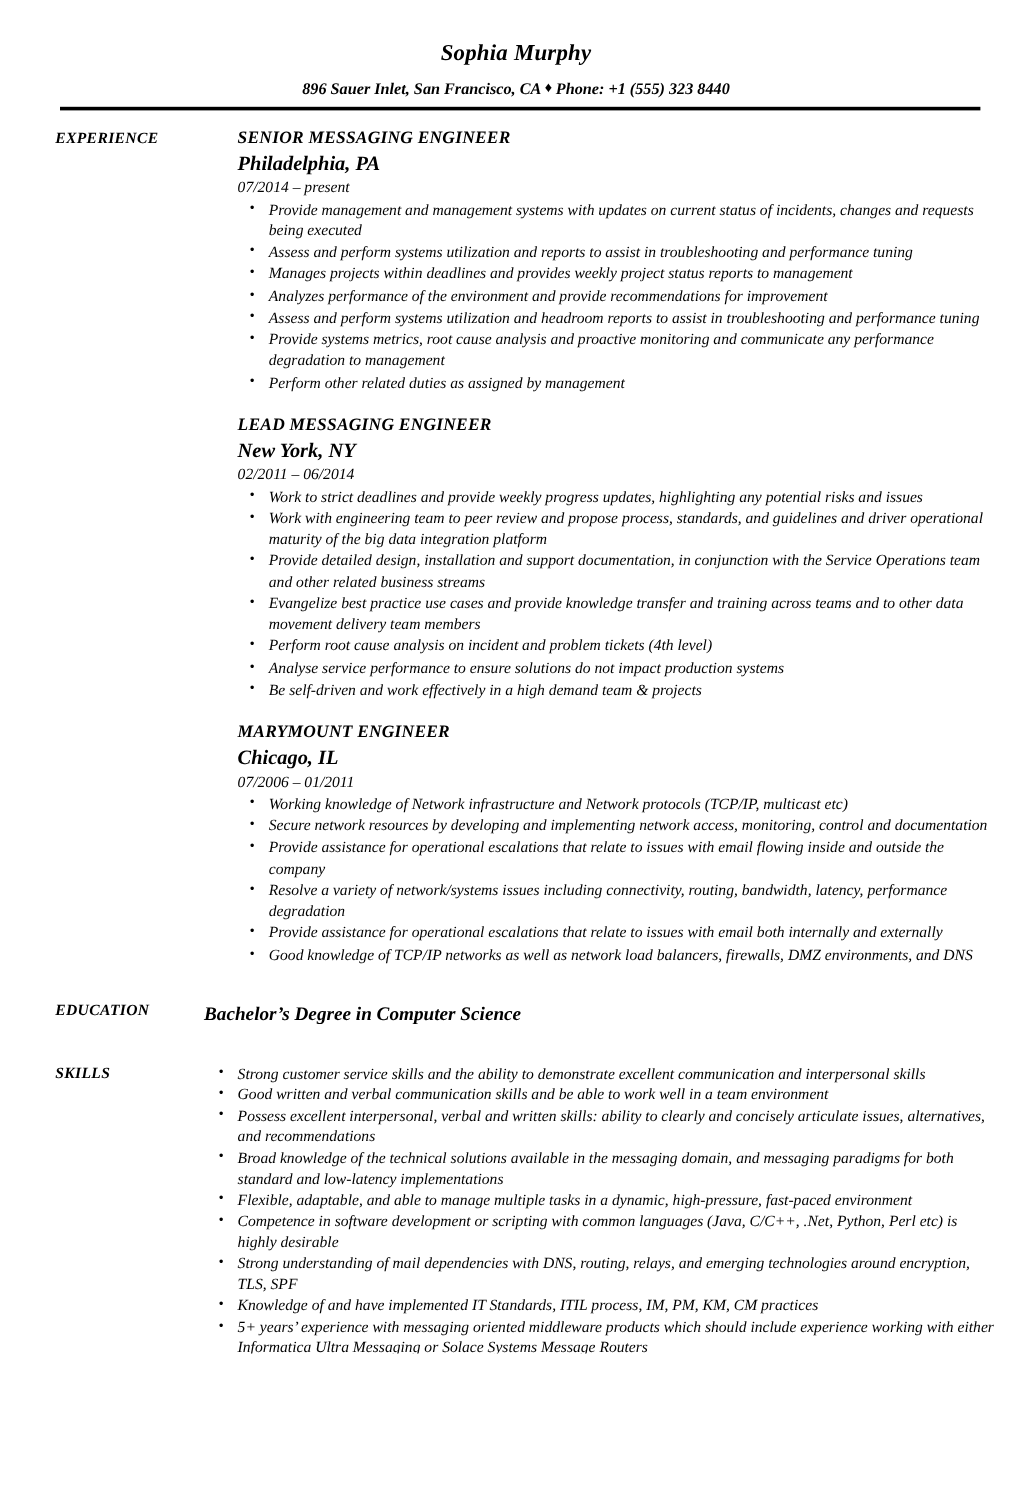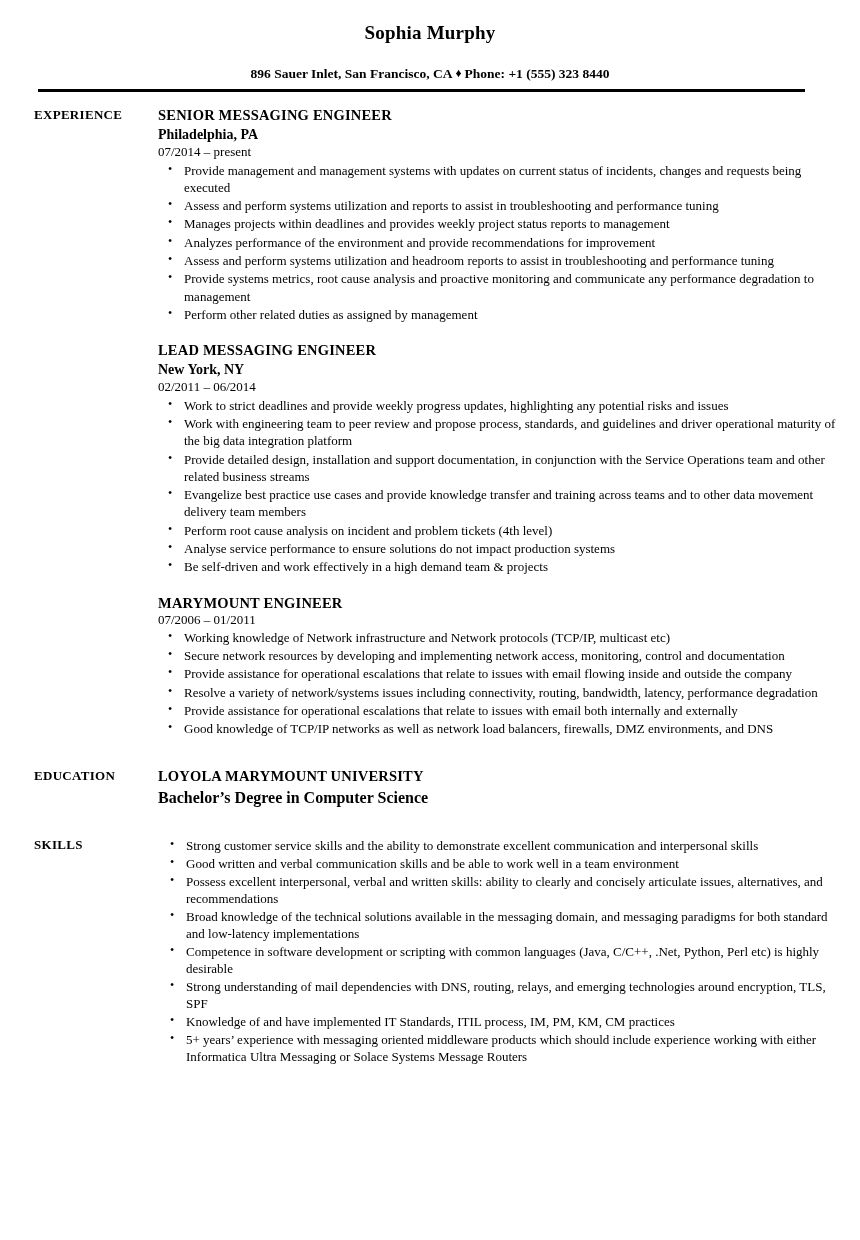--- a/index.html
+++ b/index.html
@@ -13,40 +13,41 @@
   body {
     font-family: "Liberation Serif", "DejaVu Serif", serif;
     color: #000000;
     overflow: hidden;
     position: relative;
   }
 
   .page {
     width: 860px;
     height: 1128px;
-    padding: 0;
+    padding: 12px;
     position: relative;
     overflow: hidden;
+    font-style: italic;
   }
 
   
   .header {
     padding-top: 22px;
     text-align: center;
   }
 
   .cand-name {
     font-size: 19px;
     font-weight: bold;
     letter-spacing: 0.2px;
     line-height: 1.15;
   }
 
   .contact-line {
-    margin-top: 22px;
+    margin-top: 10px;
     font-size: 13.5px;
     font-weight: bold;
     line-height: 1.2;
   }
 
   .contact-line .sep {
     font-size: 12px;
     padding: 0 3px;
     position: relative;
     top: -1px;
@@ -74,36 +75,36 @@
     font-weight: bold;
     letter-spacing: 0.3px;
     padding-top: 1px;
   }
 
   .section-body {
     flex: 1 1 auto;
     padding-right: 18px;
   }
 
-  #experience-section { margin-top: 14px; }
+  #experience-section { margin-top: 14px; gap: 28px; }
   #education-section  { margin-top: 29px; }
   #skills-section     { margin-top: 28px; }
 
   
   .job + .job { margin-top: 18px; }
 
   .job-title {
     font-size: 14.5px;
     font-weight: bold;
     letter-spacing: 0.2px;
     line-height: 1.25;
   }
 
   .job-location {
-    font-size: 14px;
+    font-size: 17px;
     font-weight: bold;
     line-height: 1.3;
     margin-top: 2px;
   }
 
   .job-dates {
     font-size: 13px;
     line-height: 1.25;
     margin-top: 0px;
   }
@@ -196,52 +197,53 @@
           <li>Provide detailed design, installation and support documentation, in conjunction with the Service Operations team and other related business streams</li>
           <li>Evangelize best practice use cases and provide knowledge transfer and training across teams and to other data movement delivery team members</li>
           <li>Perform root cause analysis on incident and problem tickets (4th level)</li>
           <li>Analyse service performance to ensure solutions do not impact production systems</li>
           <li>Be self-driven and work effectively in a high demand team &amp; projects</li>
         </ul>
       </div>
 
       <div class="job">
         <div class="job-title">MARYMOUNT ENGINEER</div>
+        <div class="job-location">Chicago, IL</div>
         <div class="job-dates">07/2006 – 01/2011</div>
         <ul class="bullets">
           <li>Working knowledge of Network infrastructure and Network protocols (TCP/IP, multicast etc)</li>
           <li>Secure network resources by developing and implementing network access, monitoring, control and documentation</li>
           <li>Provide assistance for operational escalations that relate to issues with email flowing inside and outside the company</li>
           <li>Resolve a variety of network/systems issues including connectivity, routing, bandwidth, latency, performance degradation</li>
           <li>Provide assistance for operational escalations that relate to issues with email both internally and externally</li>
           <li>Good knowledge of TCP/IP networks as well as network load balancers, firewalls, DMZ environments, and DNS</li>
         </ul>
       </div>
 
     </div>
   </div>
 
   <div class="section" id="education-section">
     <div class="section-label">EDUCATION</div>
     <div class="section-body">
       <div class="edu-entry">
-        <div class="edu-school">LOYOLA MARYMOUNT UNIVERSITY</div>
         <div class="edu-degree">Bachelor’s Degree in Computer Science</div>
       </div>
     </div>
   </div>
 
   <div class="section" id="skills-section">
     <div class="section-label">SKILLS</div>
     <div class="section-body">
       <ul class="bullets">
         <li>Strong customer service skills and the ability to demonstrate excellent communication and interpersonal skills</li>
         <li>Good written and verbal communication skills and be able to work well in a team environment</li>
         <li>Possess excellent interpersonal, verbal and written skills: ability to clearly and concisely articulate issues, alternatives, and recommendations</li>
         <li>Broad knowledge of the technical solutions available in the messaging domain, and messaging paradigms for both standard and low-latency implementations</li>
+        <li>Flexible, adaptable, and able to manage multiple tasks in a dynamic, high-pressure, fast-paced environment</li>
         <li>Competence in software development or scripting with common languages (Java, C/C++, .Net, Python, Perl etc) is highly desirable</li>
         <li>Strong understanding of mail dependencies with DNS, routing, relays, and emerging technologies around encryption, TLS, SPF</li>
         <li>Knowledge of and have implemented IT Standards, ITIL process, IM, PM, KM, CM practices</li>
         <li>5+ years’ experience with messaging oriented middleware products which should include experience working with either Informatica Ultra Messaging or Solace Systems Message Routers</li>
       </ul>
     </div>
   </div>
 
 </div>
 

